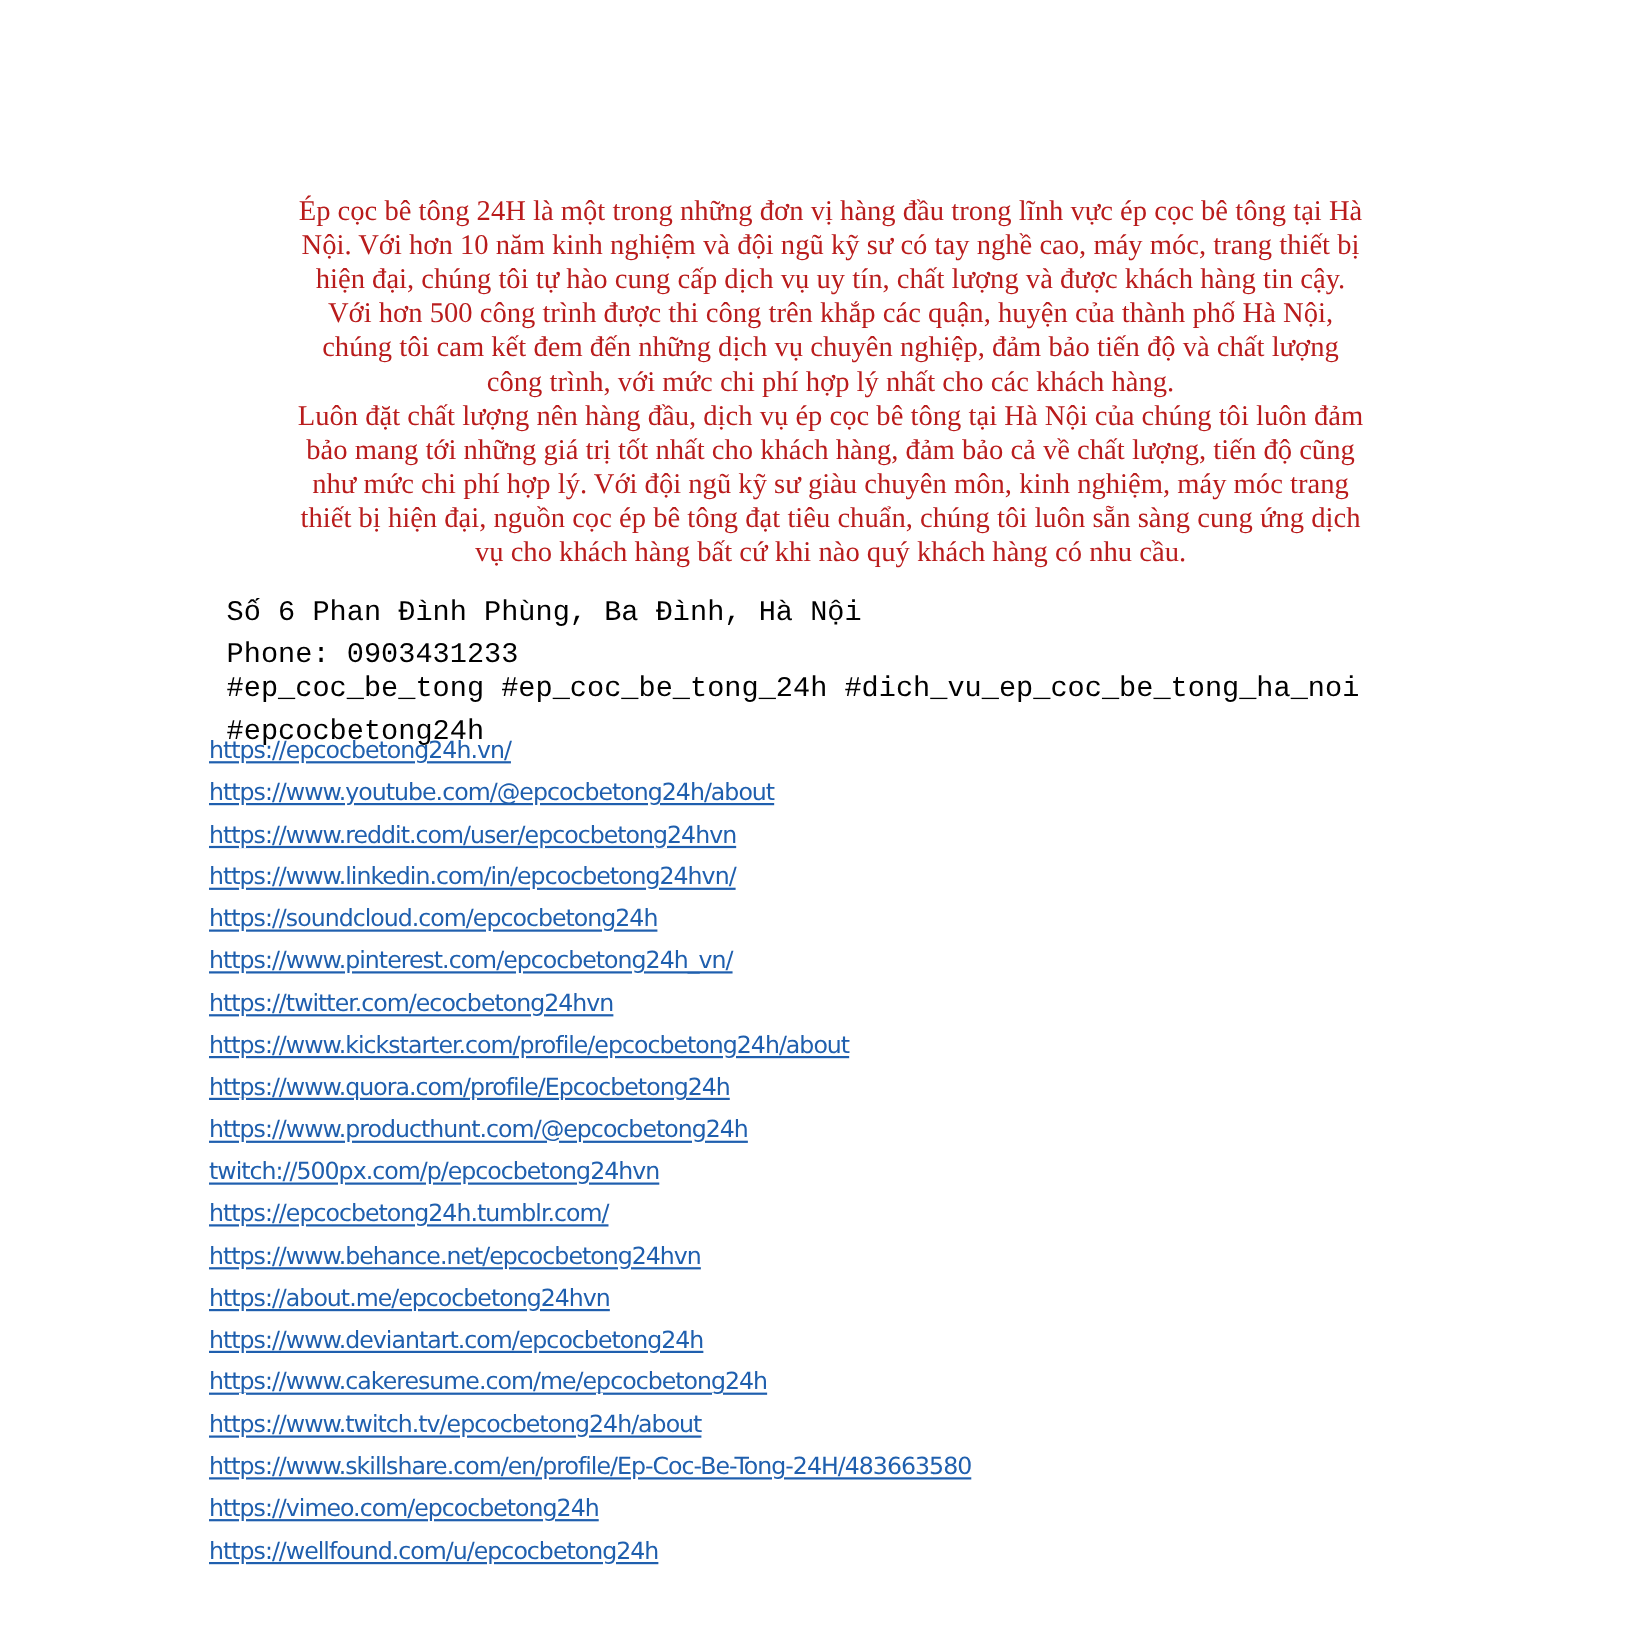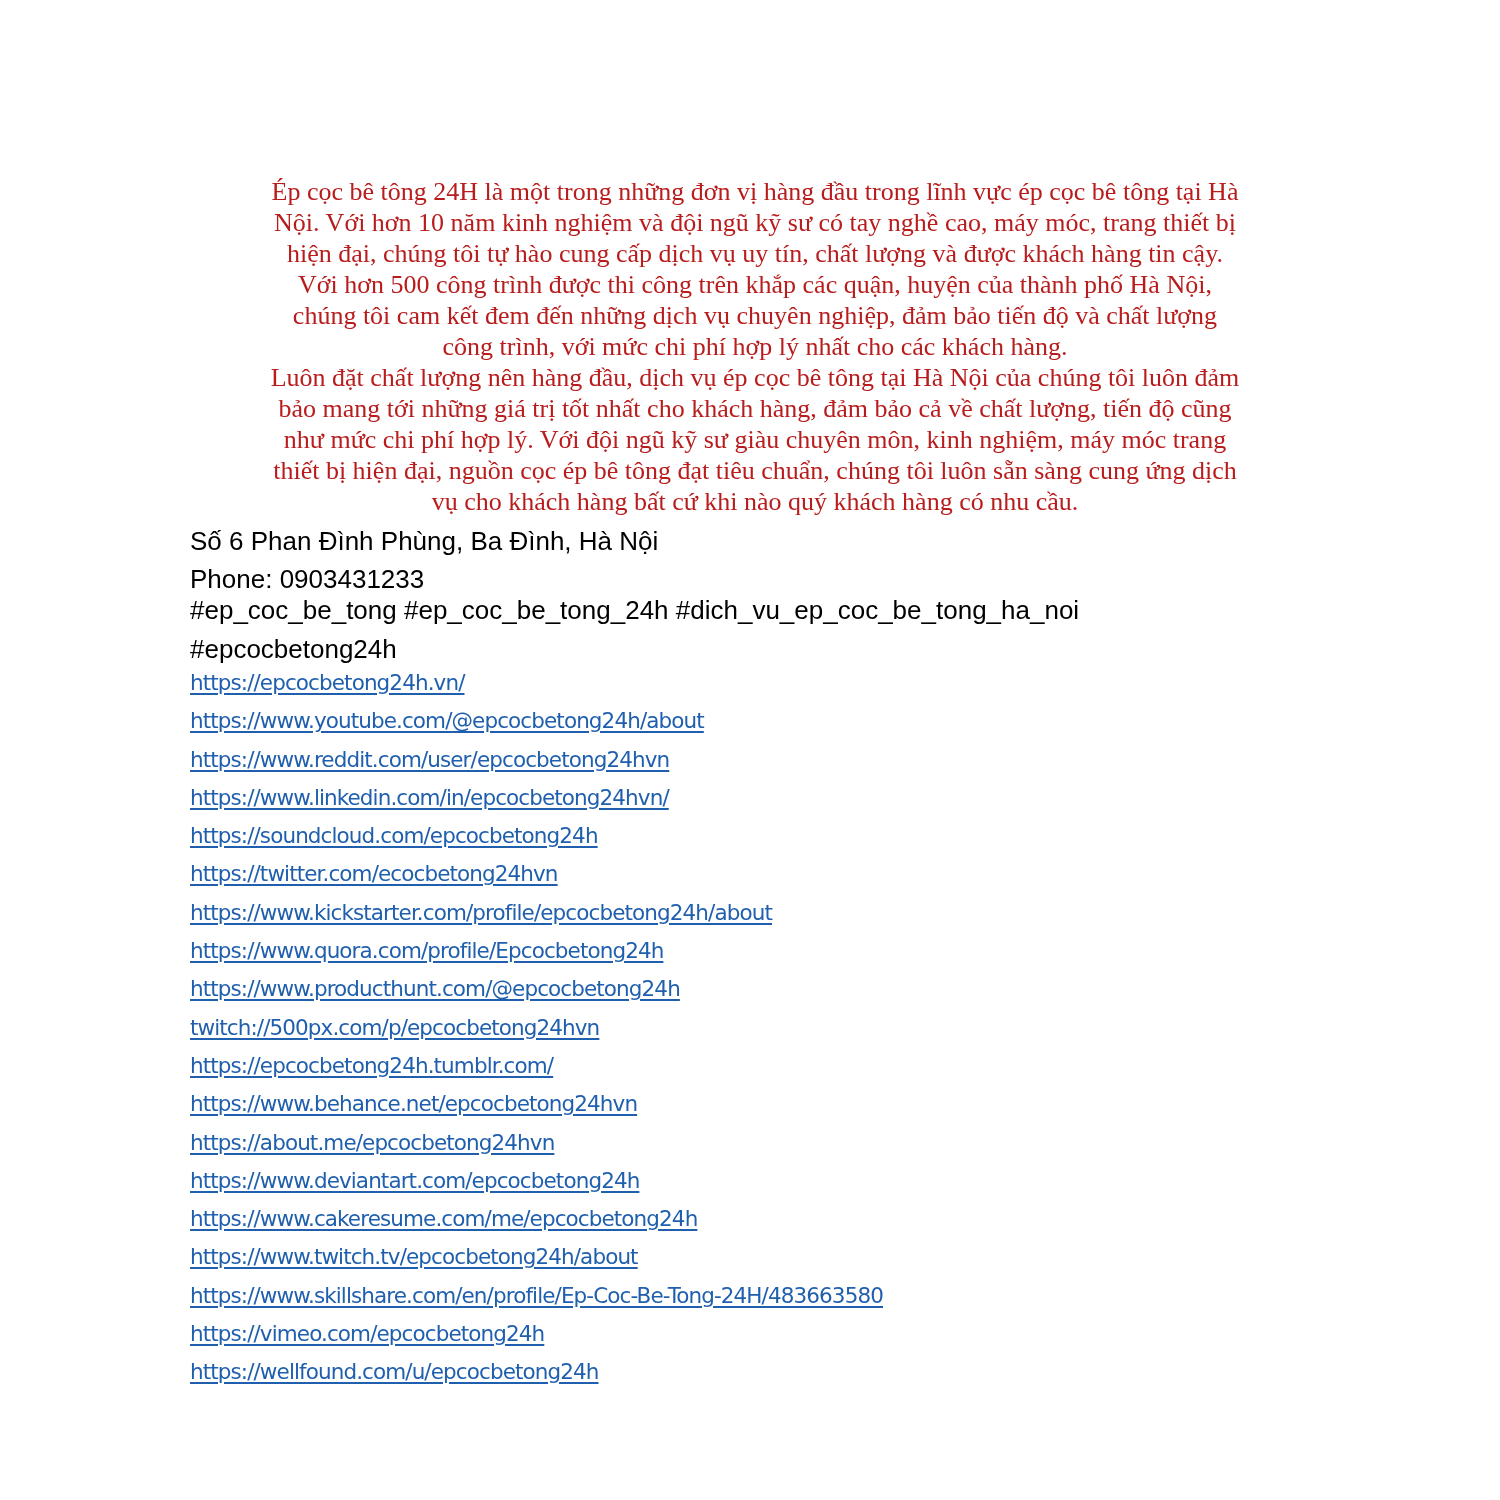--- a/index.html
+++ b/index.html
@@ -1,20 +1,20 @@
 <!DOCTYPE html>
 <html><head>
 <meta charset="utf-8">
 <style>
   html, body { margin: 0; padding: 0; background: #ffffff; }
   body { width: 1500px; height: 1500px; position: relative; overflow: hidden; }
   .page { position: absolute; left: 190px; top: 176px; width: 1130px; }
   .para { font-family: Liberation Serif, serif; font-size: 26px; line-height: 31px; color: #b91c1c; margin: 0; text-align: center; }
   .line { display: block; white-space: nowrap; }
-  .addr { font-family: Liberation Sans, sans-serif; font-size: 26px; color: #000; margin: 0; position: absolute; white-space: nowrap; text-align: center; }
+  .addr { font-family: Liberation Mono, monospace; font-size: 26px; color: #000; margin: 16px; position: absolute; white-space: nowrap; text-align: center; }
   .links { position: absolute; left: 0; top: 488px; }
   .link { display: block; font-family: "DejaVu Sans", sans-serif; font-size: 21.5px; letter-spacing: -0.9px; color: #1f5fae; text-decoration: underline; text-underline-offset: 3px; height: 38.3px; line-height: 38px; white-space: nowrap; cursor: pointer; }
 </style>
 </head>
 <body>
 
 <div class="page">
   <div class="para">
     <span class="line">Ép cọc bê tông 24H là một trong những đơn vị hàng đầu trong lĩnh vực ép cọc bê tông tại Hà</span>
     <span class="line">Nội. Với hơn 10 năm kinh nghiệm và đội ngũ kỹ sư có tay nghề cao, máy móc, trang thiết bị</span>
@@ -35,20 +35,21 @@
   <p class="addr" style="top:388px;">Phone: 0903431233</p>
   <p class="addr" style="top:419px;">#ep_coc_be_tong #ep_coc_be_tong_24h #dich_vu_ep_coc_be_tong_ha_noi</p>
   <p class="addr" style="top:458px;">#epcocbetong24h</p>
 
   <div class="links">
     <a class="link">https://epcocbetong24h.vn/</a>
     <a class="link">https://www.youtube.com/@epcocbetong24h/about</a>
     <a class="link">https://www.reddit.com/user/epcocbetong24hvn</a>
     <a class="link">https://www.linkedin.com/in/epcocbetong24hvn/</a>
     <a class="link">https://soundcloud.com/epcocbetong24h</a>
+    <a class="link">https://www.pinterest.com/epcocbetong24h_vn/</a>
     <a class="link">https://twitter.com/ecocbetong24hvn</a>
     <a class="link">https://www.kickstarter.com/profile/epcocbetong24h/about</a>
     <a class="link">https://www.quora.com/profile/Epcocbetong24h</a>
     <a class="link">https://www.producthunt.com/@epcocbetong24h</a>
     <a class="link">twitch://500px.com/p/epcocbetong24hvn</a>
     <a class="link">https://epcocbetong24h.tumblr.com/</a>
     <a class="link">https://www.behance.net/epcocbetong24hvn</a>
     <a class="link">https://about.me/epcocbetong24hvn</a>
     <a class="link">https://www.deviantart.com/epcocbetong24h</a>
     <a class="link">https://www.cakeresume.com/me/epcocbetong24h</a>

